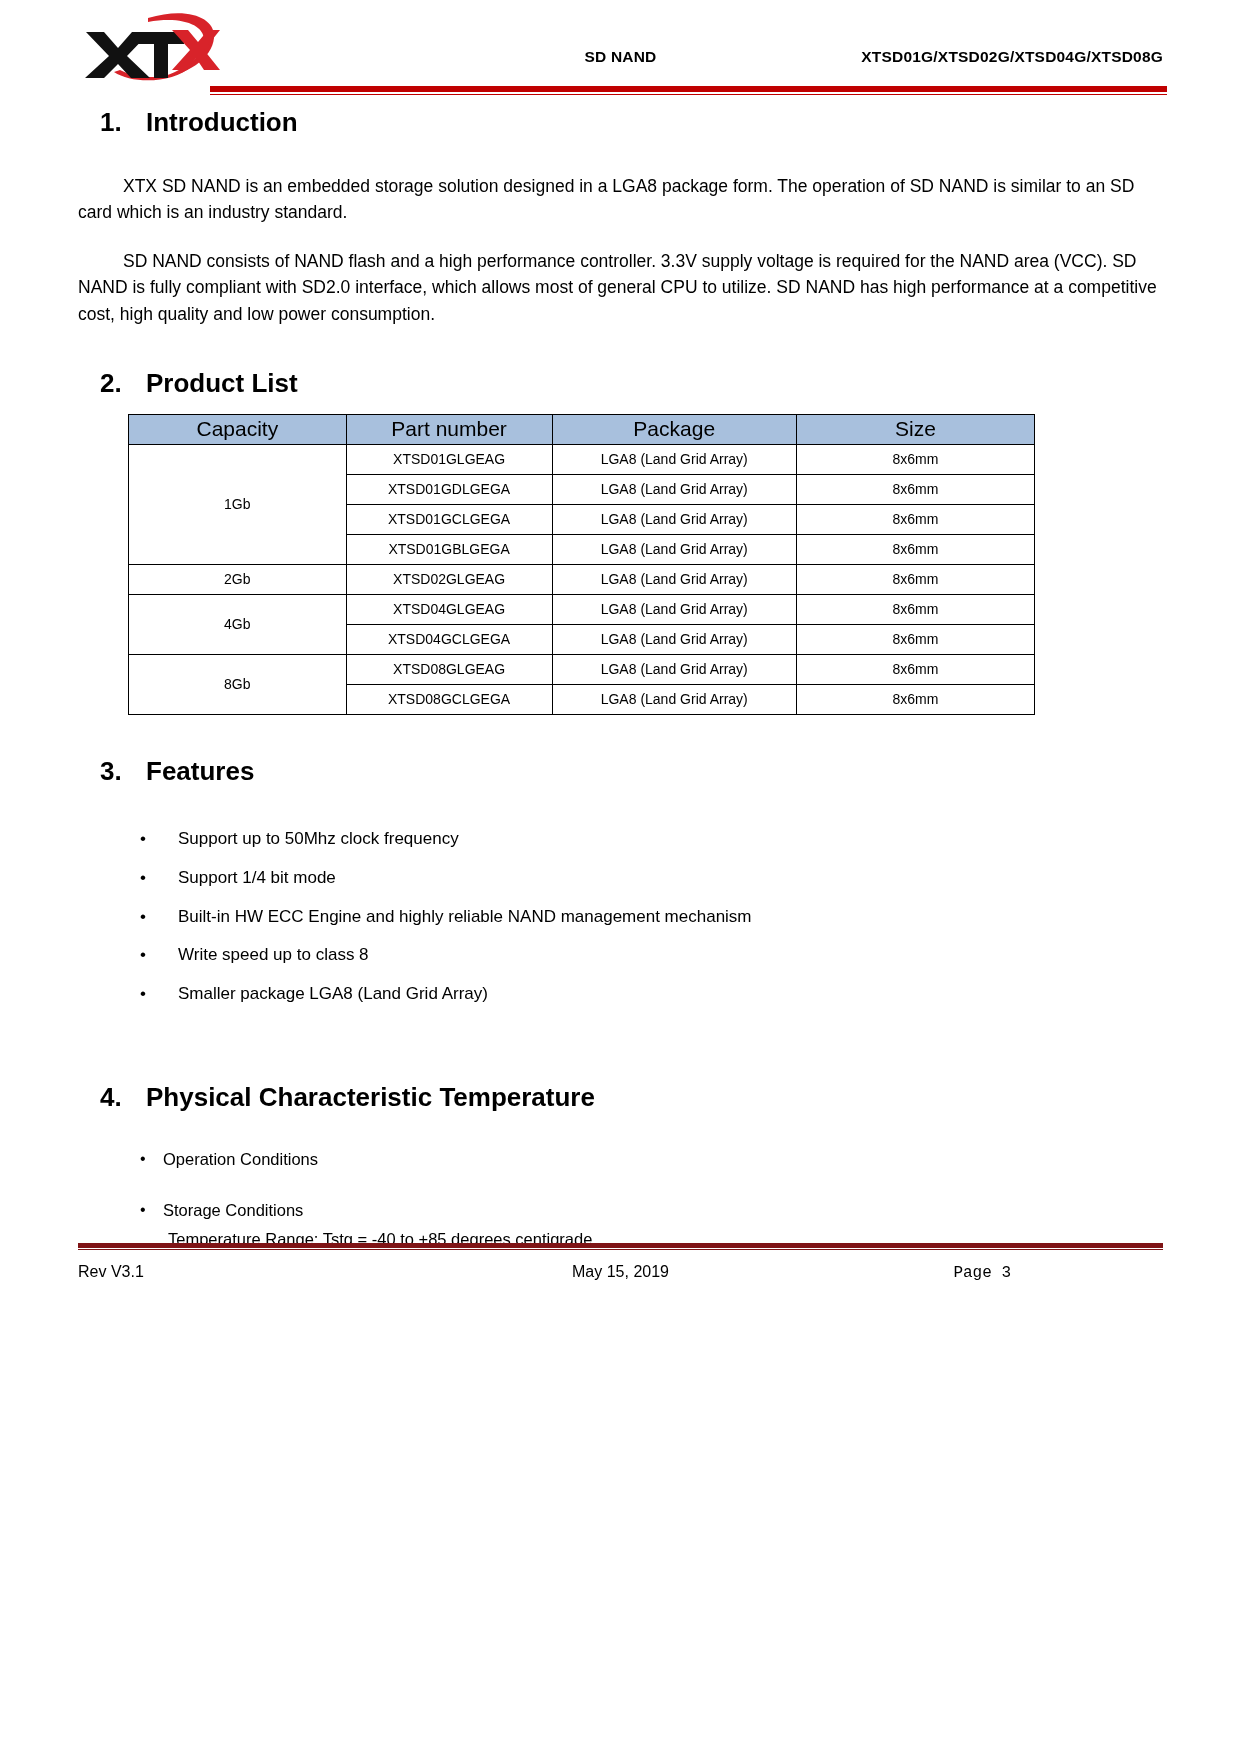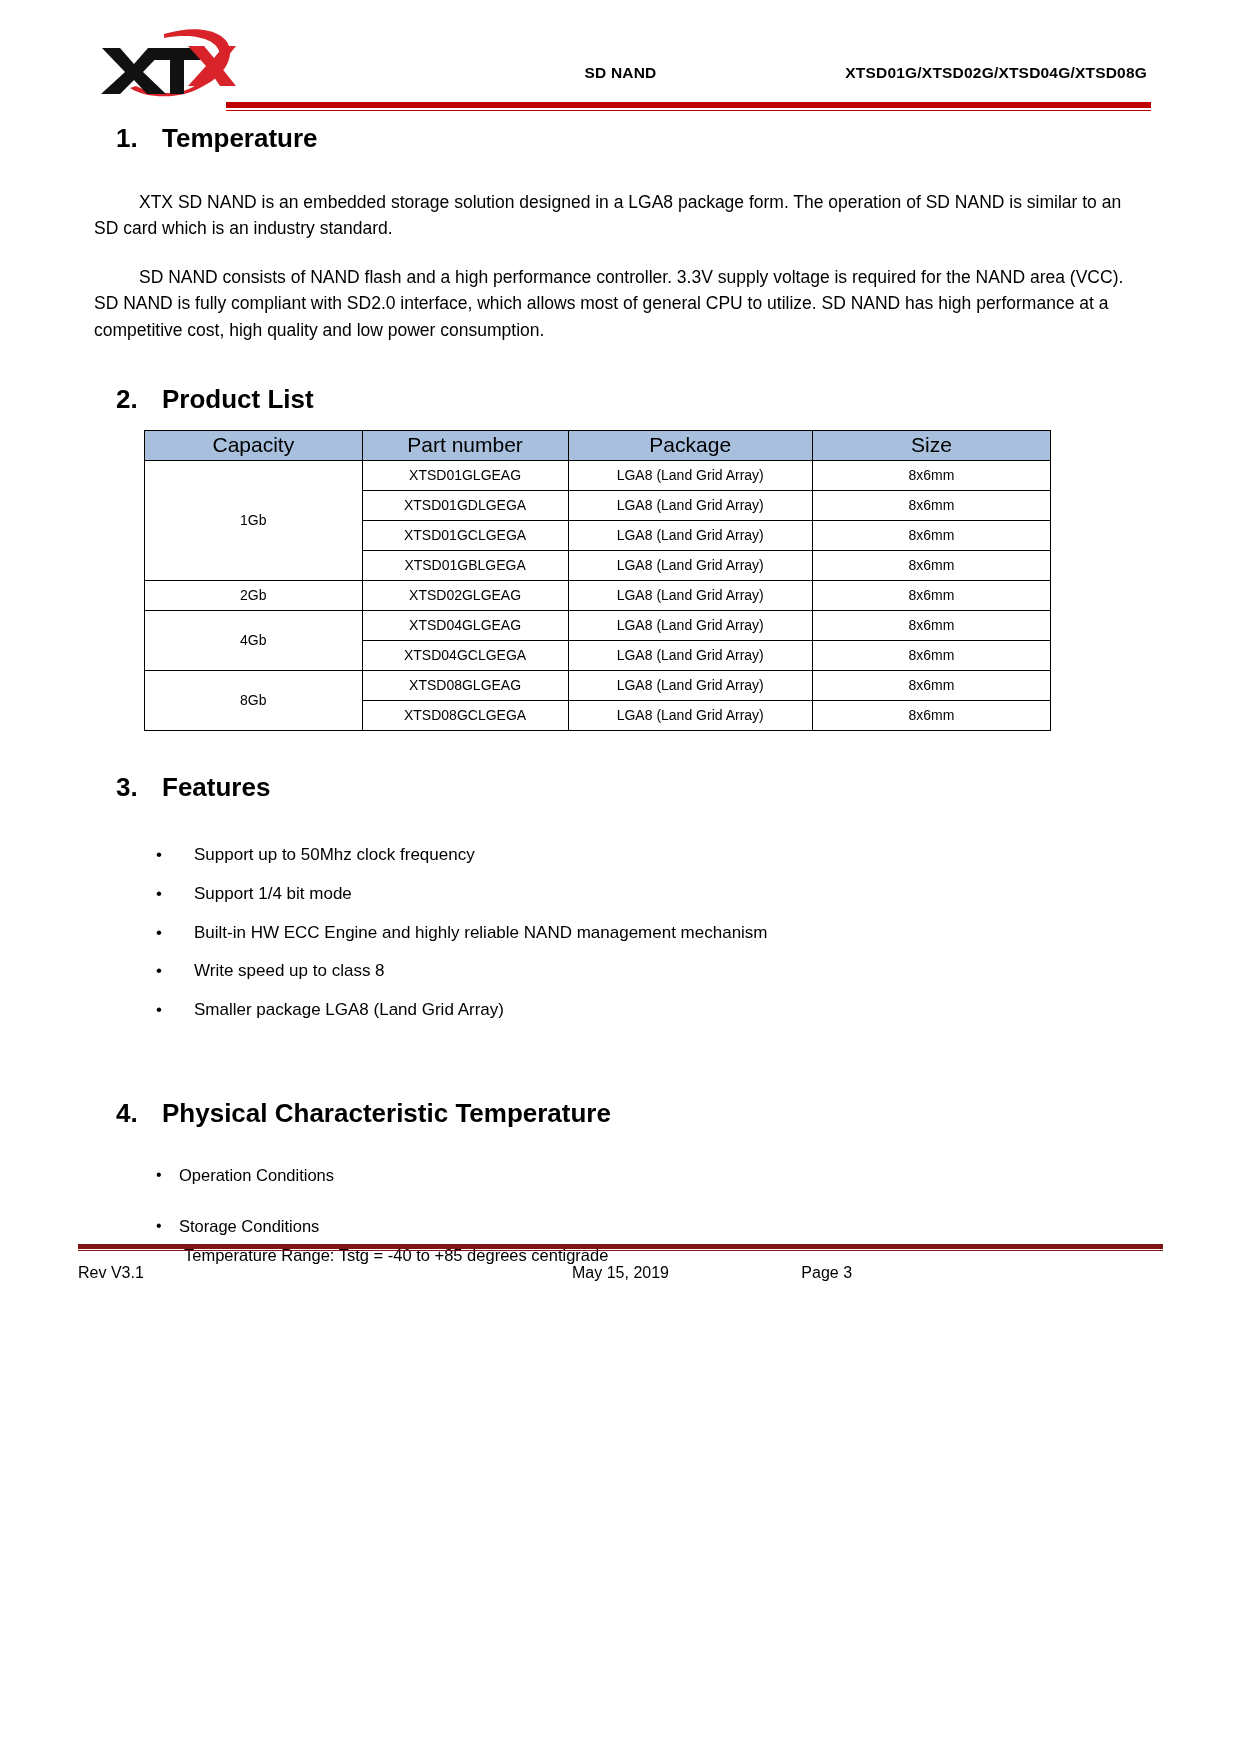--- a/index.html
+++ b/index.html
@@ -14,21 +14,21 @@
     font-family: "Liberation Sans", sans-serif;
     color: #000000;
     position: relative;
     overflow: hidden;
   }
 
   .page {
     position: relative;
     width: 1241px;
     height: 1334px;
-    padding: 16px;
+    padding: 0;
   }
 
   
   .header {
     position: relative;
     height: 92px;
     margin: 0 78px 0 78px;
   }
   .logo {
     position: absolute;
@@ -196,21 +196,21 @@
     background: #7F1416;
     margin-bottom: 13px;
   }
   .footer-row {
     display: flex;
     font-size: 16px;
     align-items: baseline;
   }
   .footer-left { flex: 1 1 0; text-align: left; }
   .footer-center { flex: 1 1 0; text-align: center; }
-  .footer-right { flex: 1 1 0; text-align: left; }
+  .footer-right { flex: 1 1 0; text-align: center; font-family: Liberation Mono, monospace; }
 </style>
 </head>
 <body>
 
 <div class="page">
 
   <div class="header">
 
     <div class="logo">
       <svg width="140" height="74" viewBox="0 0 140 74" xmlns="http://www.w3.org/2000/svg" aria-hidden="true">
@@ -230,21 +230,21 @@
     <div class="header-right">XTSD01G/XTSD02G/XTSD04G/XTSD08G</div>
 
     <div class="header-rule"></div>
     <div class="header-rule-thin"></div>
   </div>
 
   <div class="content">
 
     <h2 class="section">
       <span class="num">1.</span>
-      <span>Temperature</span>
+      <span>Introduction</span>
     </h2>
 
     <div class="spacer-34"></div>
 
     <p class="para indent">XTX SD NAND is an embedded storage solution designed in a LGA8 package form. The operation of SD NAND is similar to an SD card which is an industry standard.</p>
 
     <div class="spacer-22"></div>
 
     <p class="para indent">SD NAND consists of NAND flash and a high performance controller. 3.3V supply voltage is required for the NAND area (VCC). SD NAND is fully compliant with SD2.0 interface, which allows most of general CPU to utilize. SD NAND has high performance at a competitive cost, high quality and low power consumption.</p>
 

